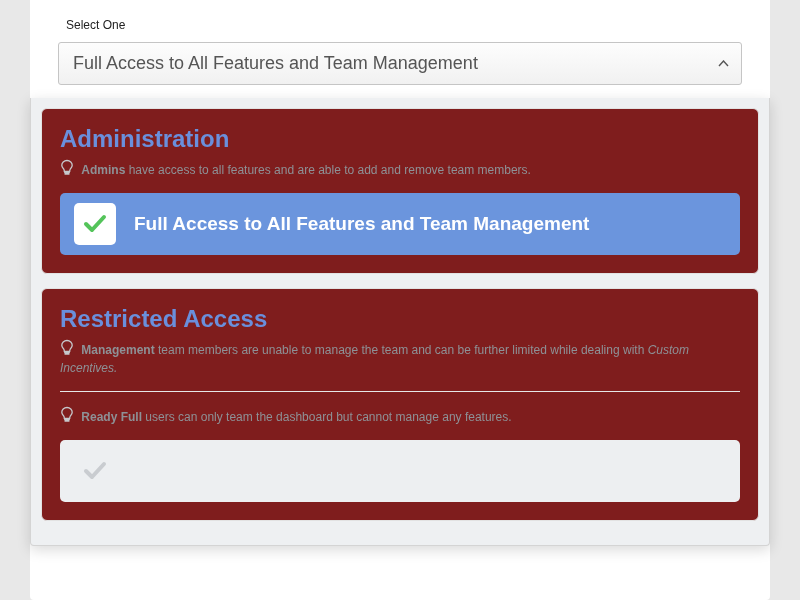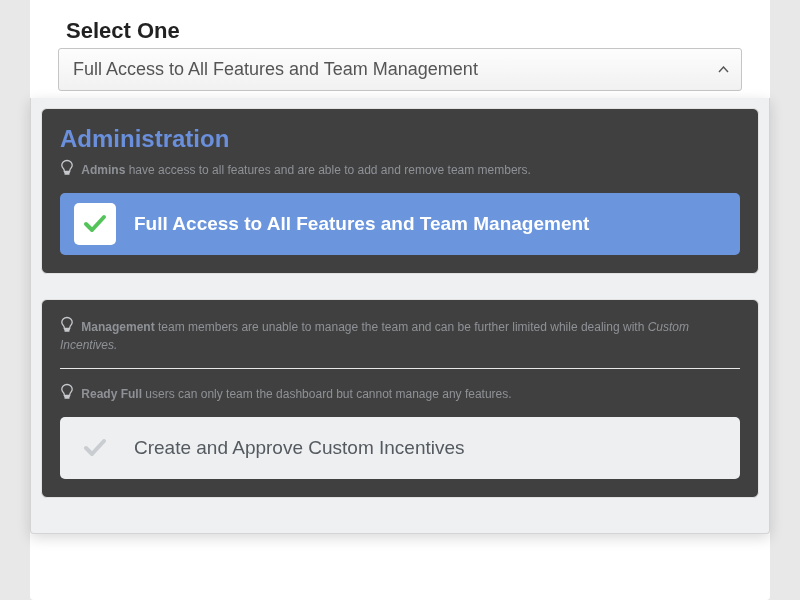--- a/index.html
+++ b/index.html
@@ -12,24 +12,24 @@
     }
     .page-card {
       width: 740px;
       background: #fff;
       border-radius: 0 0 4px 4px;
       padding: 18px 28px 8px 28px;
       margin-top: 0;
       box-shadow: 0 0 0 rgba(0,0,0,0);
     }
     .field-label {
-      font-weight: 700;
-      font-size: 22px;
+      font-weight: 400;
+      font-size: 12px;
       color: #222;
-      margin: 0 0 4px 8px;
+      margin: 0 0 10px 8px;
     }
     .select-control {
       position: relative;
       width: 100%;
       border: 1px solid #c5c5c5;
       border-radius: 3px;
       background: linear-gradient(#fdfdfd, #f1f1f1);
       padding: 10px 40px 10px 14px;
       font-size: 18px;
       color: #555;
@@ -49,25 +49,25 @@
       left: 30px;
       width: 740px;
       background: #eef0f2;
       border: 1px solid #d4d4d4;
       border-top: none;
       border-radius: 0 0 4px 4px;
       box-shadow: 0 4px 14px rgba(0,0,0,0.15);
       padding: 10px;
     }
     .group-card {
-      background: #404040;
+      background: #7f1d1d;
       border: 1px solid #e2e2e2;
       border-radius: 6px;
       padding: 16px 18px 18px 18px;
-      margin-bottom: 25px;
+      margin-bottom: 14px;
     }
     .group-heading {
       color: #6a8fdc;
       font-weight: 700;
       font-size: 24px;
       margin-bottom: 6px;
     }
     .group-desc {
       color: #8e9196;
       font-size: 12px;
@@ -154,20 +154,21 @@
           <svg width="24" height="20" viewBox="0 0 24 20">
               <path d="M3 10 L9 16 L21 3" fill="none" stroke="#54c45a" stroke-width="4" stroke-linecap="round" stroke-linejoin="round"></path>
             </svg>
         </span>
       </div>
       <div class="option-label">Full Access to All Features and Team Management</div>
     </div>
   </div>
 
   <div class="group-card">
+    <div class="group-heading">Restricted Access</div>
     <div class="group-desc">
       <span class="bulb">
         <svg width="14" height="17" viewBox="0 0 14 17">
             <path d="M7 1.5 C3.8 1.5 1.8 4 1.8 6.2 C1.8 8.2 3.2 9.2 3.8 10.2 C4.2 10.9 4.3 11.8 4.3 12.4 L9.7 12.4 C9.7 11.8 9.8 10.9 10.2 10.2 C10.8 9.2 12.2 8.2 12.2 6.2 C12.2 4 10.2 1.5 7 1.5 Z M4.6 13.6 L9.4 13.6 M5 15 L9 15" fill="none" stroke="#c6c8cc" stroke-width="1.3" stroke-linecap="round"></path>
           </svg>
       </span>
       <b>Management</b><span> team members are unable to manage the team and can be further limited while dealing with </span><em>Custom Incentives.</em>
     </div>
     <hr class="divider">
     <div class="group-desc">
@@ -179,17 +180,16 @@
       <b>Ready Full</b><span> users can only team the dashboard but cannot manage any features.</span>
     </div>
     <div class="option unselected">
       <div class="checkbox">
         <span class="check-icon-unselected">
           <svg width="24" height="20" viewBox="0 0 24 20">
               <path d="M3 10 L9 16 L21 3" fill="none" stroke="#c9ccd0" stroke-width="4" stroke-linecap="round" stroke-linejoin="round"></path>
             </svg>
         </span>
       </div>
-      <div class="option-label">Create and Approve Custom Incentives</div>
     </div>
   </div>
 
 </div>
 
 </body></html>

